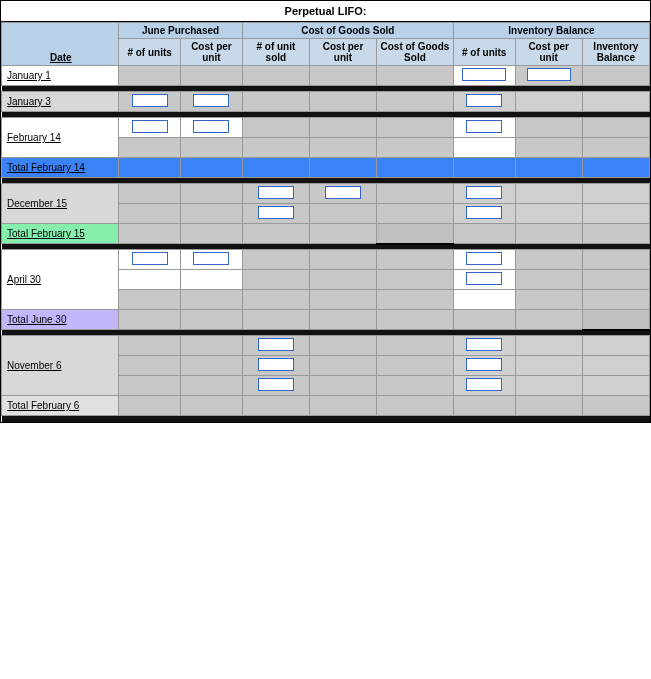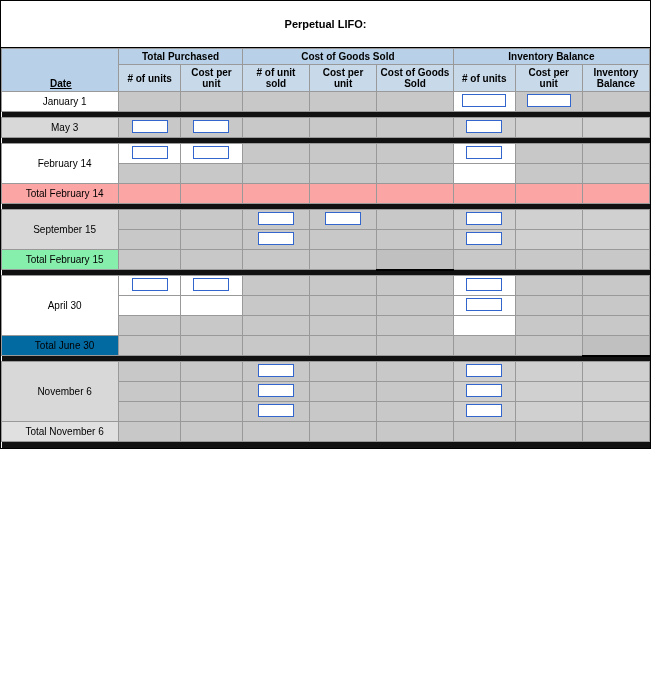--- a/index.html
+++ b/index.html
@@ -7,21 +7,21 @@
     
     .table-container {
       width: 651px;
       border: 1px solid #000;
       overflow: hidden;
     }
     
     .main-title {
       text-align: center;
       font-weight: bold;
-      padding: 17px;
+      padding: 4px;
       border-bottom: 1px solid #000;
       background: #fff;
     }
     
     table {
       width: 100%;
       border-collapse: collapse;
       table-layout: fixed;
     }
     
@@ -32,28 +32,29 @@
       font-size: 10px;
     }
     
     .header-group-purchased { background: #b8d0e8; }
     .header-group-cogs { background: #b8d0e8; }
     .header-group-inventory { background: #b8d0e8; }
     .header-sub { background: #c8daea; }
     .white-cell { background: #fff; }
     
     .total-row td {
-      background: #fca5a5;
+      background: #3b82f6;
       font-weight: normal;
     }
     
     .date-label {
-      text-align: center;
-      padding-left: 12px;
+      text-align: left;
+      padding-left: 5px;
       vertical-align: middle;
+      text-decoration: underline;
     }
     
     .header-date {
       text-align: left;
       font-weight: bold;
       text-decoration: underline;
       padding-left: 5px;
       background: #b8d0e8;
       vertical-align: bottom;
     }
@@ -97,21 +98,21 @@
       <col style="width:63px">
       <col style="width:63px">
       <col style="width:72px">
       <col style="width:58px">
       <col style="width:63px">
       <col style="width:63px">
     </colgroup>
     <thead>
       <tr>
         <th rowspan="2" class="header-date" style="background:#b8d0e8;padding-left:48px;">Date</th>
-        <th colspan="2" class="header-group-purchased">Total Purchased</th>
+        <th colspan="2" class="header-group-purchased">June Purchased</th>
         <th colspan="3" class="header-group-cogs">Cost of Goods Sold</th>
         <th colspan="3" class="header-group-inventory">Inventory Balance</th>
       </tr>
       <tr>
         <th class="header-sub"># of units</th>
         <th class="header-sub">Cost per unit</th>
         <th class="header-sub"># of unit sold</th>
         <th class="header-sub">Cost per unit</th>
         <th class="header-sub">Cost of Goods Sold</th>
         <th class="header-sub"># of units</th>
@@ -131,21 +132,21 @@
         <td class="white-cell"><span class="blue-input"></span></td>
         <td class="gray-bg"><span class="blue-input"></span></td>
         <td class="gray-bg"></td>
       </tr>
 
       <tr class="section-sep">
           <td colspan="9"></td>
         </tr>
 
       <tr class="data-row" style="background:#d8d8d8;">
-        <td class="date-label" style="background:#d8d8d8;">May 3</td>
+        <td class="date-label" style="background:#d8d8d8;">January 3</td>
         <td class="gray-bg"><span class="blue-input-sm"></span></td>
         <td class="gray-bg"><span class="blue-input-sm"></span></td>
         <td class="gray-bg"></td>
         <td class="gray-bg"></td>
         <td class="gray-bg"></td>
         <td style="background:#d0d0d0;"><span class="blue-input-sm"></span></td>
         <td style="background:#d0d0d0;"></td>
         <td style="background:#d0d0d0;"></td>
       </tr>
 
@@ -186,21 +187,21 @@
         <td class="gray-bg"></td>
         <td class="gray-bg"></td>
         <td class="gray-bg"></td>
       </tr>
 
       <tr class="section-sep">
           <td colspan="9"></td>
         </tr>
 
       <tr class="data-row" style="background:#d8d8d8;">
-        <td class="date-label" style="background:#d8d8d8;" rowspan="2">September 15</td>
+        <td class="date-label" style="background:#d8d8d8;" rowspan="2">December 15</td>
         <td class="gray-bg"></td>
         <td class="gray-bg"></td>
         <td class="gray-bg"><span class="blue-input-sm"></span></td>
         <td class="gray-bg"><span class="blue-input-sm"></span></td>
         <td class="gray-bg"></td>
         <td style="background:#d0d0d0;"><span class="blue-input-sm"></span></td>
         <td style="background:#d0d0d0;"></td>
         <td style="background:#d0d0d0;"></td>
       </tr>
 
@@ -259,21 +260,21 @@
         <td class="gray-bg"></td>
         <td class="gray-bg"></td>
         <td class="gray-bg"></td>
         <td class="gray-bg"></td>
         <td class="white-cell"></td>
         <td class="gray-bg"></td>
         <td class="gray-bg"></td>
       </tr>
 
       <tr class="data-row" style="background:#e8e8e8;">
-        <td class="date-label" style="background:#0369a1;">Total June 30</td>
+        <td class="date-label" style="background:#c4b5fd;">Total June 30</td>
         <td class="gray-bg"></td>
         <td class="gray-bg"></td>
         <td class="gray-bg"></td>
         <td class="gray-bg"></td>
         <td class="gray-bg"></td>
         <td class="gray-bg"></td>
         <td class="gray-bg"></td>
         <td style="background:#c0c0c0; border-bottom:2px solid #000;"></td>
       </tr>
 
@@ -309,21 +310,21 @@
         <td class="gray-bg"></td>
         <td class="gray-bg"><span class="blue-input-sm"></span></td>
         <td class="gray-bg"></td>
         <td class="gray-bg"></td>
         <td style="background:#d0d0d0;"><span class="blue-input-sm"></span></td>
         <td style="background:#d0d0d0;"></td>
         <td style="background:#d0d0d0;"></td>
       </tr>
 
       <tr class="data-row" style="background:#e0e0e0;">
-        <td class="date-label" style="background:#e0e0e0;">Total November 6</td>
+        <td class="date-label" style="background:#e0e0e0;">Total February 6</td>
         <td class="gray-bg"></td>
         <td class="gray-bg"></td>
         <td class="gray-bg"></td>
         <td class="gray-bg"></td>
         <td class="gray-bg"></td>
         <td class="gray-bg"></td>
         <td class="gray-bg"></td>
         <td class="gray-bg"></td>
       </tr>
 

